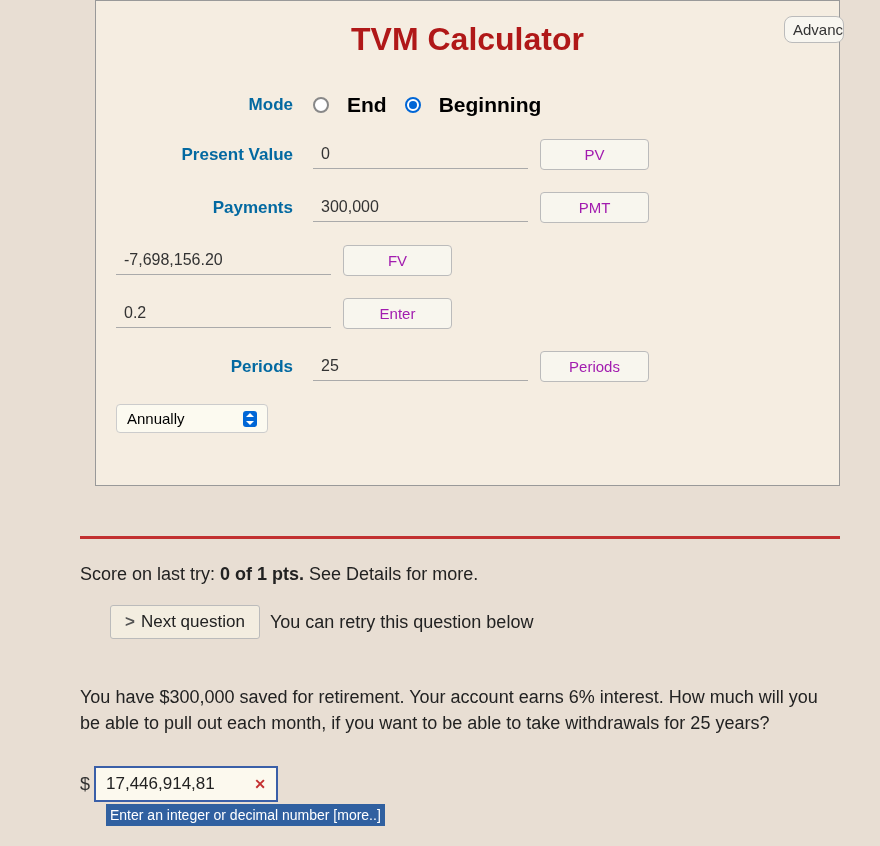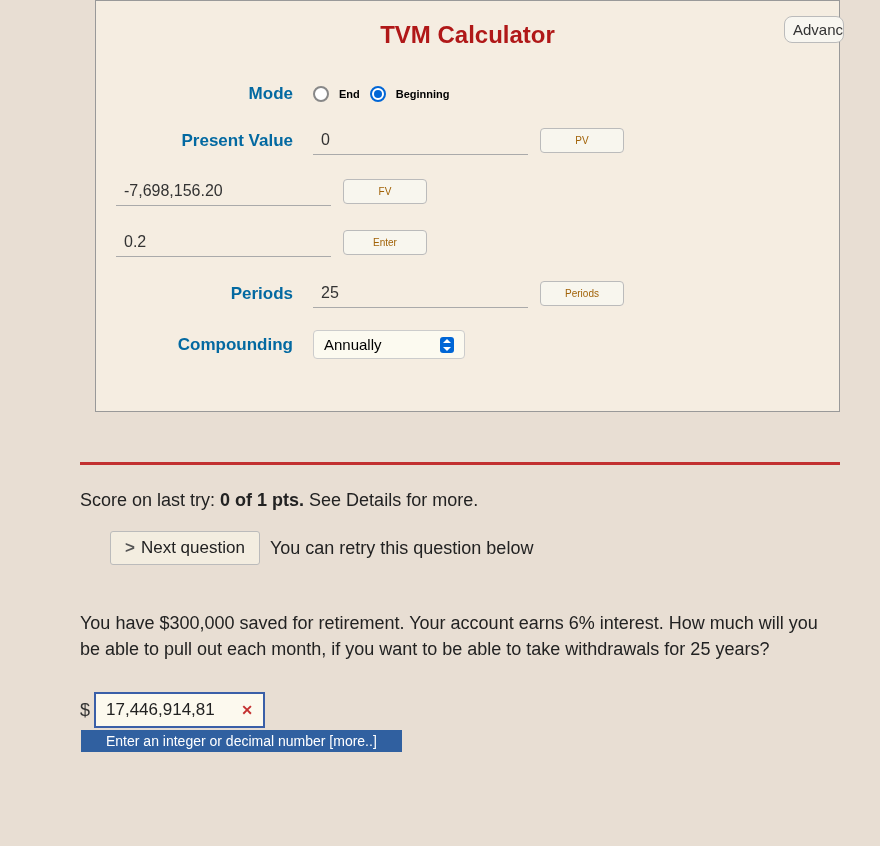--- a/index.html
+++ b/index.html
@@ -12,21 +12,21 @@
       position: relative;
     }
     .calculator-panel {
       background: #f5ede1;
       border: 1px solid #999;
       margin: 0 40px 0 95px;
       padding: 20px 20px 30px 20px;
       position: relative;
     }
     .calc-title {
-      font-size: 24px;
+      font-size: 32px;
       font-weight: bold;
       color: #b01818;
       text-align: center;
       margin-bottom: 35px;
     }
     .advanced-btn {
       position: absolute;
       top: 15px;
       right: -5px;
       background: #f8f6f0;
@@ -48,23 +48,23 @@
       width: 185px;
       text-align: right;
       font-weight: bold;
       font-size: 17px;
       color: #0369a1;
       padding-right: 8px;
     }
     .radio-group {
       display: flex;
       align-items: center;
-      gap: 10px;
+      gap: 18px;
       font-weight: bold;
-      font-size: 11px;
+      font-size: 21px;
     }
     .radio {
       width: 16px; height: 16px;
       border-radius: 50%;
       border: 2px solid #888;
       display: inline-block;
       position: relative;
       background: #fff;
     }
     .radio.checked {
@@ -81,27 +81,27 @@
     .text-input {
       width: 215px;
       padding: 5px 8px;
       font-size: 16px;
       border: none;
       border-bottom: 1px solid #aaa;
       background: transparent;
       color: #333;
     }
     .calc-btn {
-      width: 84px;
+      width: 109px;
       padding: 6px 0;
       background: #f8f6ee;
       border: 1px solid #bbb;
       border-radius: 4px;
-      font-size: 10px;
-      color: #a16207;
+      font-size: 15px;
+      color: #a21caf;
       text-align: center;
       cursor: pointer;
     }
     .select-wrap {
       width: 152px;
       padding: 5px 10px;
       border: 1px solid #ccc;
       border-radius: 4px;
       background: #fcfaf0;
       display: flex;
@@ -161,33 +161,33 @@
       display: flex;
       align-items: center;
       gap: 4px;
     }
     .dollar { font-size: 18px; color: #333; }
     .answer-input {
       border: 2px solid #3a5fa8;
       background: #fcf9ee;
       padding: 6px 10px;
       font-size: 17px;
-      width: 171px;
+      width: 184px;
       display: flex;
       justify-content: space-between;
       align-items: center;
     }
     .clear-x { color: #c43030; font-weight: bold; cursor: pointer; font-size: 14px; }
     .hint-bubble {
       background: #3060a0;
       color: #fff;
       font-size: 14px;
-      padding: 3px 25px;
+      padding: 3px 4px;
       margin-top: 2px;
-      margin-left: 1px;
+      margin-left: 26px;
       display: inline-block;
     }
   </style>
 </head>
 <body>
 
 <div class="calculator-panel">
   <div class="advanced-btn">Advanc</div>
   <div class="calc-title">TVM Calculator</div>
 
@@ -200,39 +200,43 @@
       <span>Beginning</span>
     </div>
   </div>
 
   <div class="form-row">
     <div class="form-label">Present Value</div>
     <input class="text-input" value="0" style="">
     <div class="calc-btn">PV</div>
   </div>
 
+  <div class="form-row">
+    <div class="form-label">Payments</div>
+    <input class="text-input" value="300,000" style="">
+    <div class="calc-btn">PMT</div>
+  </div>
 
   <div class="form-row">
     <input class="text-input" value="-7,698,156.20" style="">
     <div class="calc-btn">FV</div>
   </div>
 
   <div class="form-row">
     <input class="text-input" value="0.2" style="">
     <div class="calc-btn">Enter</div>
   </div>
 
   <div class="form-row">
     <div class="form-label">Periods</div>
     <input class="text-input" value="25" style="">
     <div class="calc-btn">Periods</div>
   </div>
 
   <div class="form-row">
-    <div class="form-label">Compounding</div>
     <div class="select-wrap">
       <span>Annually</span>
       <span class="select-arrows"></span>
     </div>
   </div>
 </div>
 
 <div class="divider"></div>
 
 <div class="below-section">

